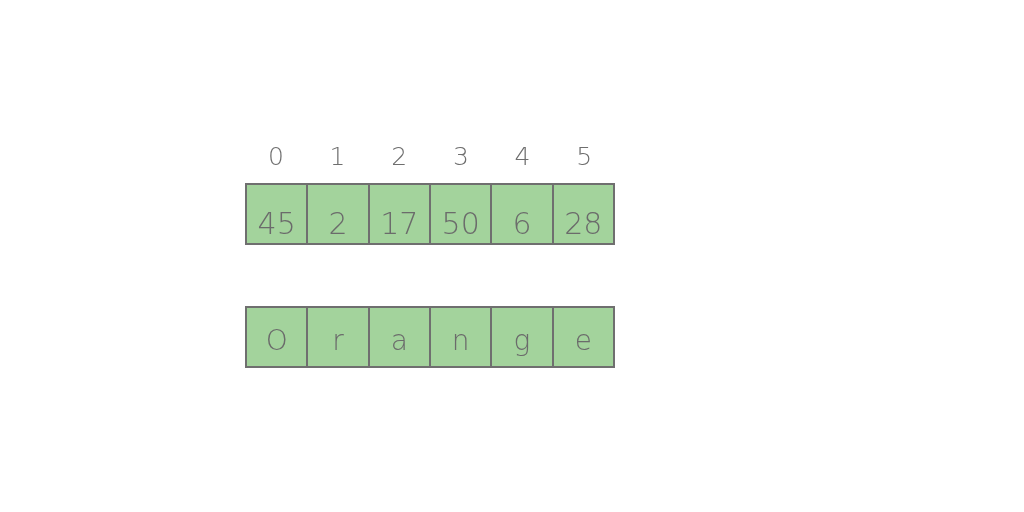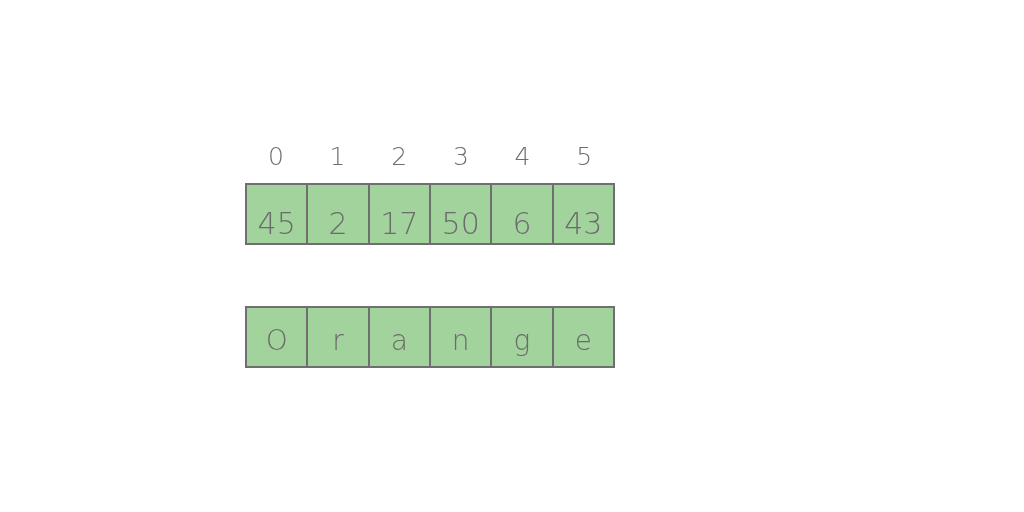--- a/index.html
+++ b/index.html
@@ -42,21 +42,21 @@
   <div class="index">4</div>
   <div class="index">5</div>
 </div>
 
 <div class="row numbers">
   <div class="cell">45</div>
   <div class="cell">2</div>
   <div class="cell">17</div>
   <div class="cell">50</div>
   <div class="cell">6</div>
-  <div class="cell">43</div>
+  <div class="cell">28</div>
 </div>
 
 <div class="row letters">
   <div class="cell">O</div>
   <div class="cell">r</div>
   <div class="cell">a</div>
   <div class="cell">n</div>
   <div class="cell">g</div>
   <div class="cell">e</div>
 </div>

